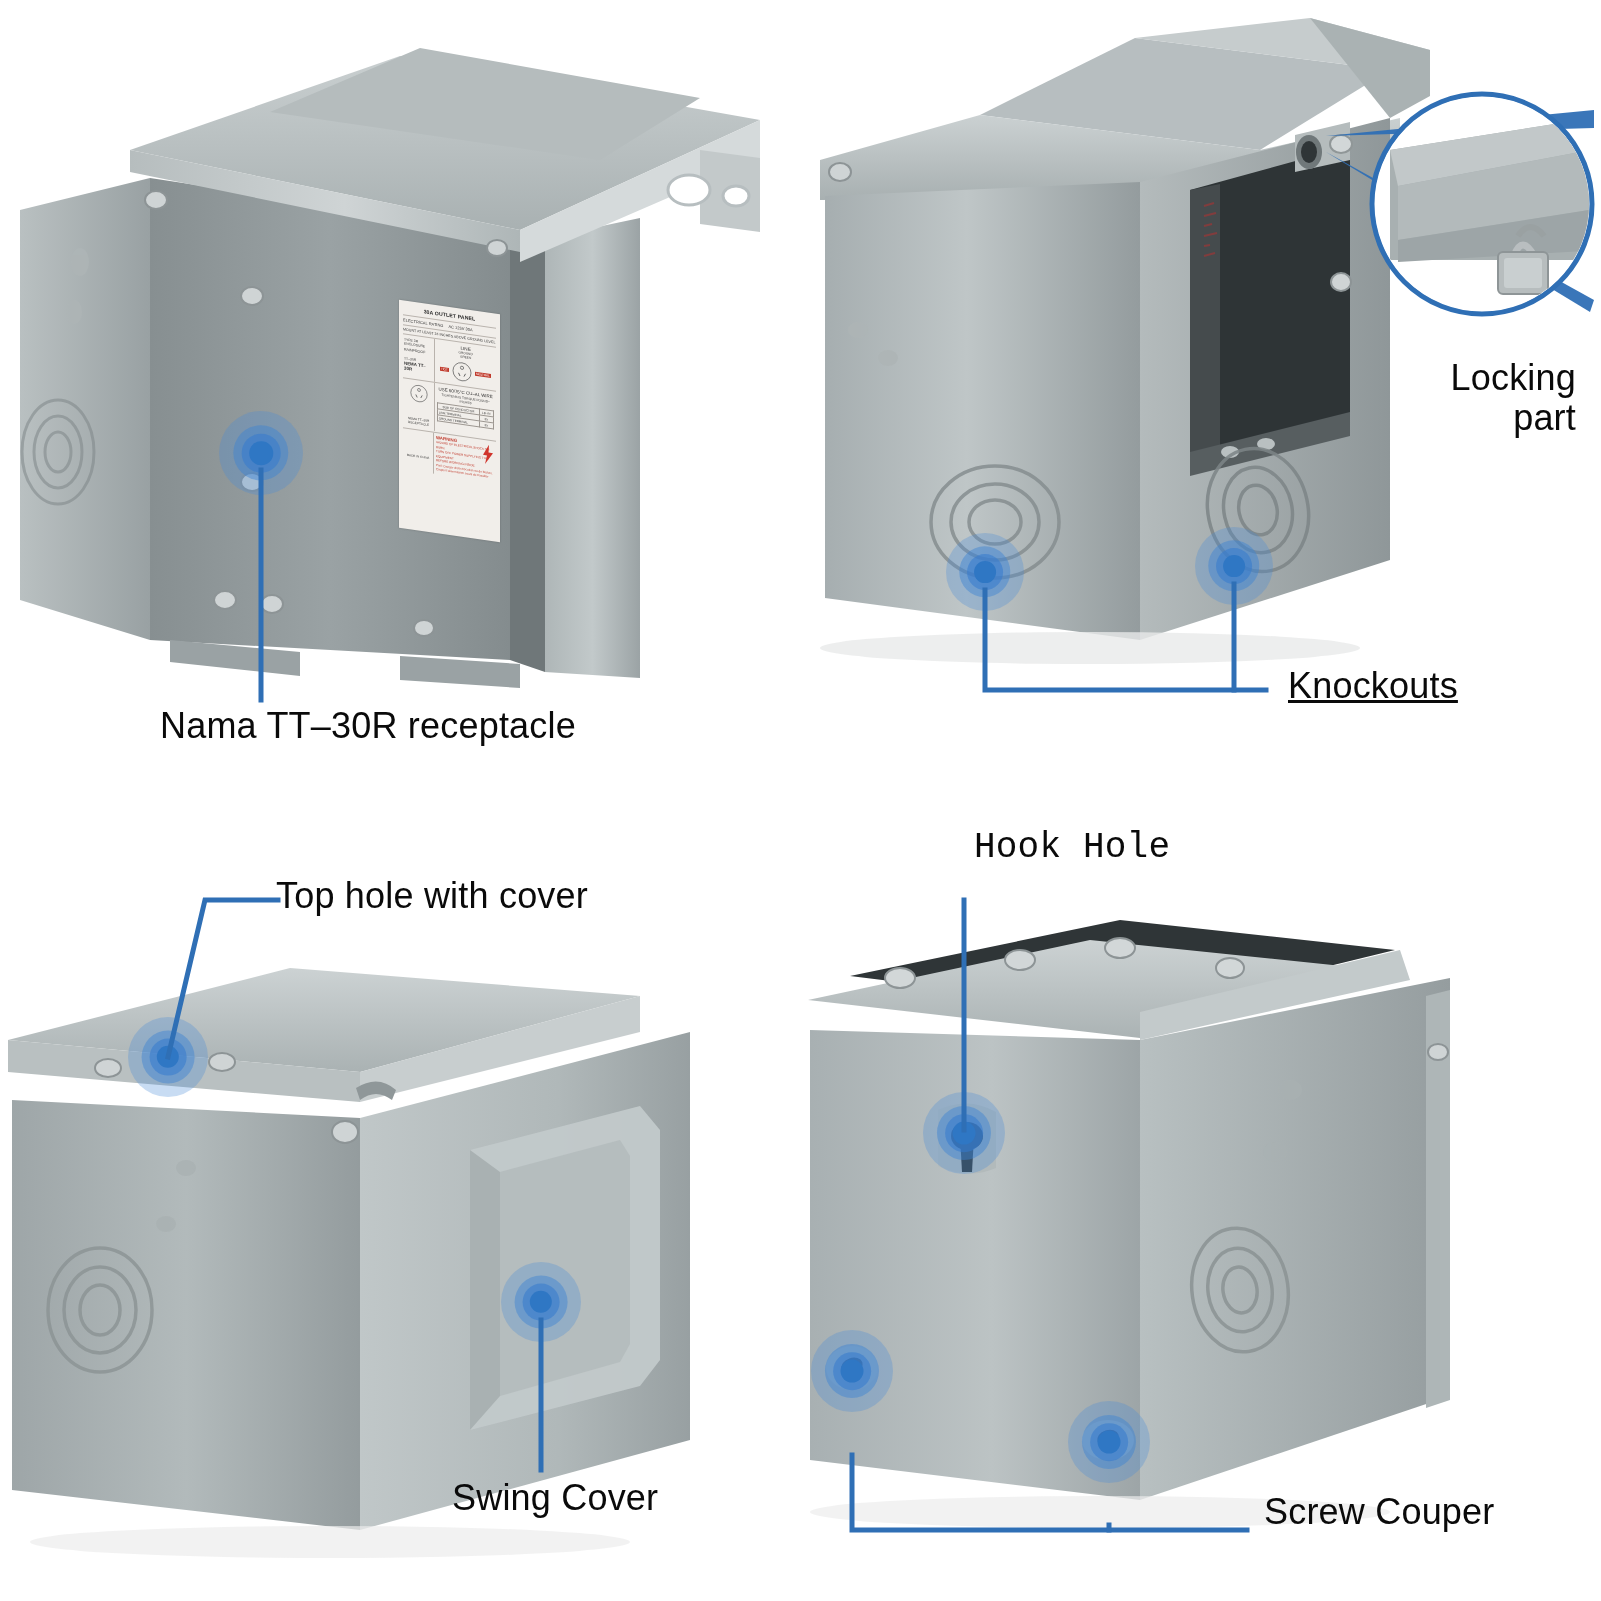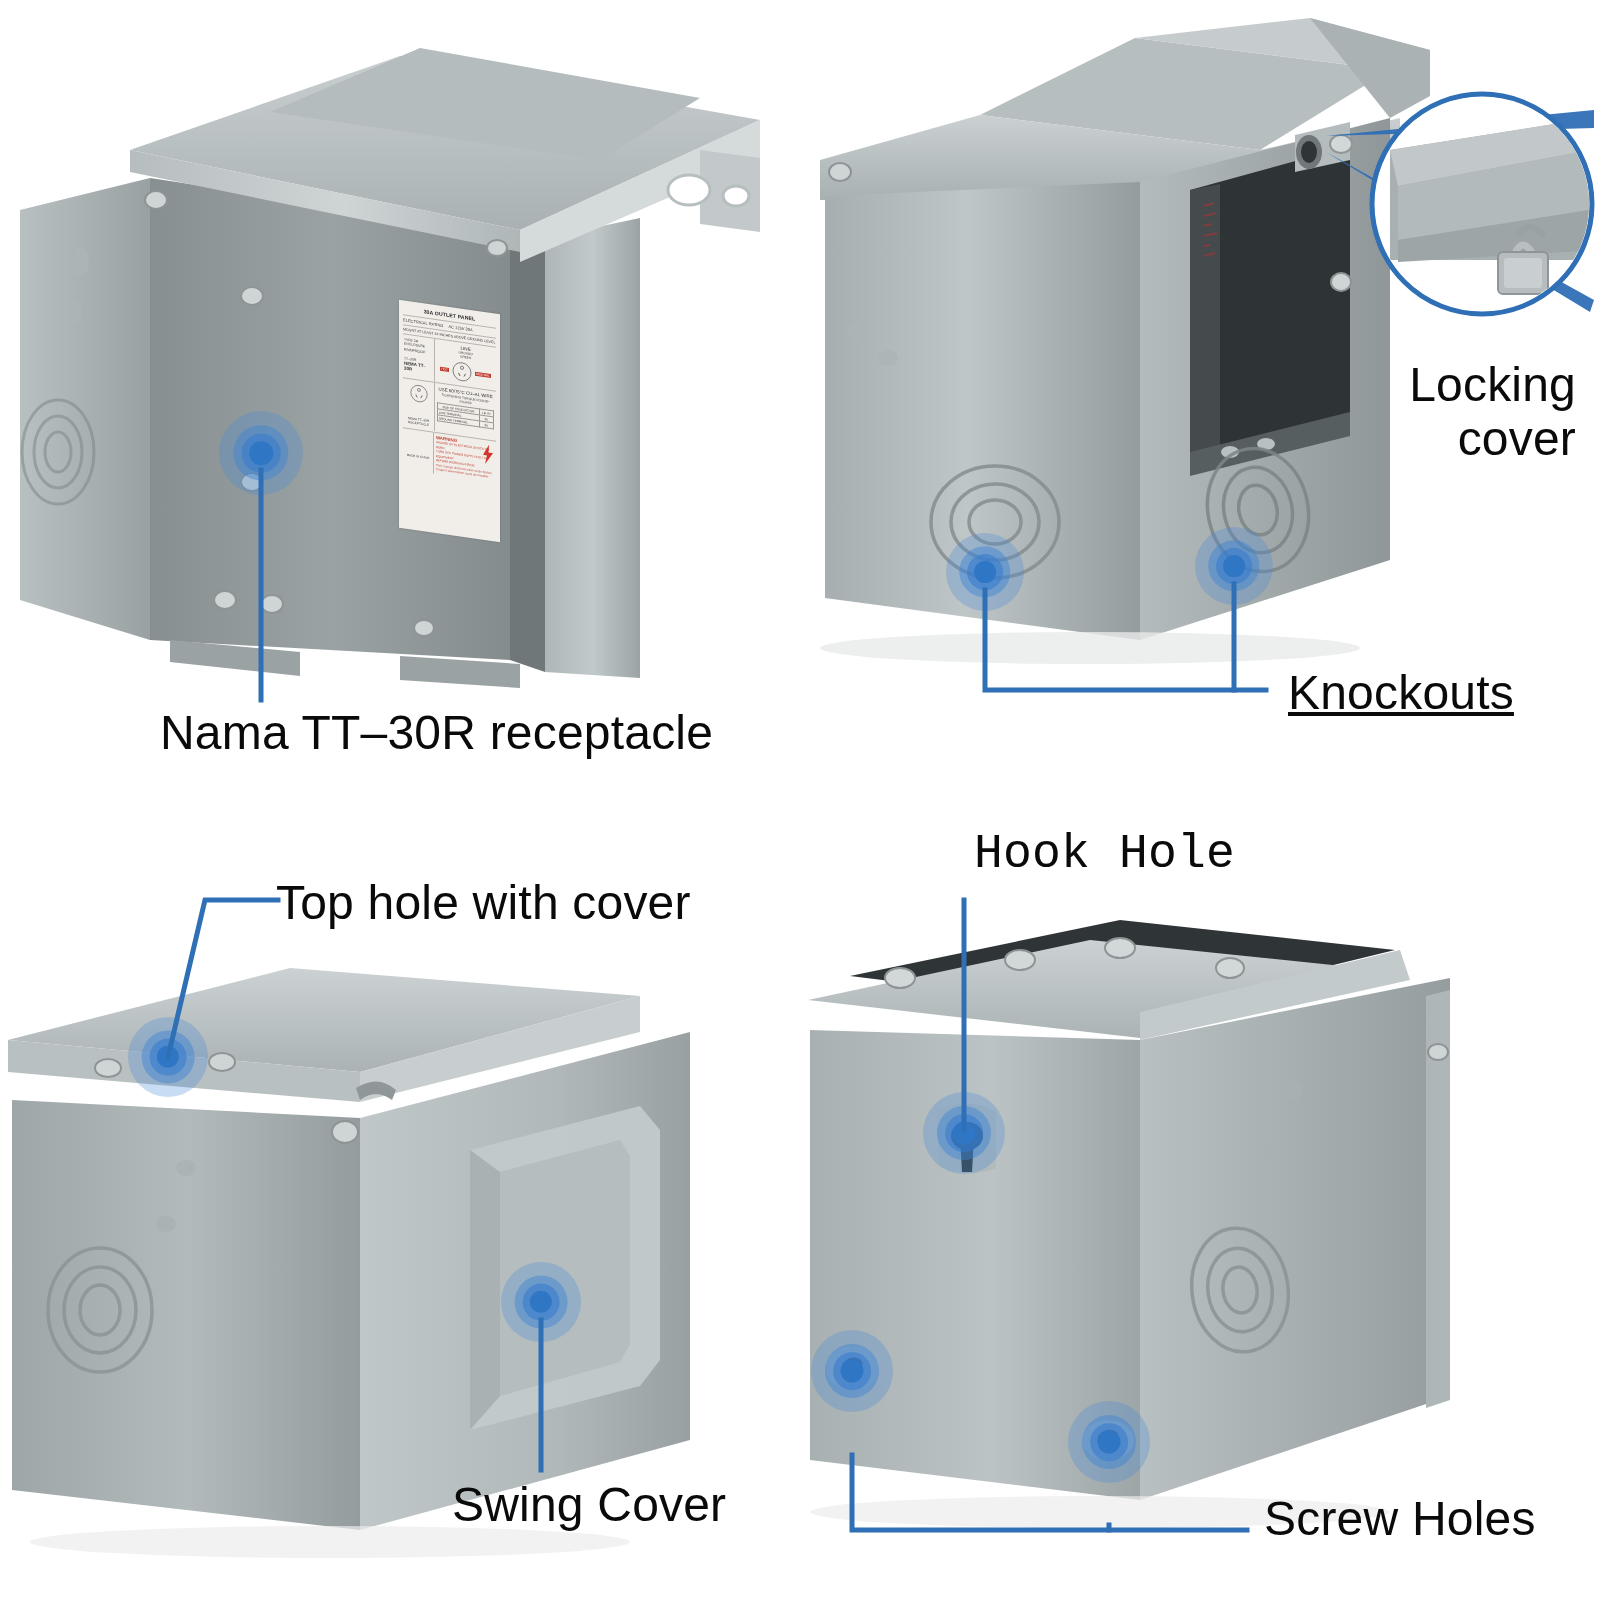--- a/index.html
+++ b/index.html
@@ -1,21 +1,21 @@
 <!DOCTYPE html>
 <html><head>
 <meta charset="utf-8">
 <style>
   html,body{margin:0;padding:0;background:#fff;}
   body{width:1601px;height:1601px;font-family:"Liberation Sans",sans-serif;overflow:hidden;}
   #stage{position:relative;width:1601px;height:1601px;background:#ffffff;}
 
   .quad{position:absolute;}
   .label{position:absolute;color:#0a0a0a;font-family:"Liberation Sans",sans-serif;
-         font-size:48px;font-weight:400;letter-spacing:.2px;white-space:nowrap;line-height:1.12;}
+         font-size:36px;font-weight:400;letter-spacing:.2px;white-space:nowrap;line-height:1.12;}
   .label.two{white-space:normal;text-align:right;}
 
   svg.lay{position:absolute;left:0;top:0;width:1601px;height:1601px;overflow:visible;pointer-events:none;}
 
   
   .mk{position:absolute;transform:translate(-50%,-50%);pointer-events:none;}
   .mk i{position:absolute;left:50%;top:50%;transform:translate(-50%,-50%);border-radius:50%;display:block;}
   .mk .r3{width:100%;height:100%;background:rgba(74,140,214,.30);}
   .mk .r2{width:66%;height:66%;background:rgba(60,130,210,.45);}
   .mk .r1{width:46%;height:46%;background:rgba(52,122,206,.55);}
@@ -473,26 +473,26 @@
 
       <path d="M852 1455 L852 1530 L1247 1530"></path>
       <path d="M1109 1525 L1109 1530"></path>
     </g>
   </svg>
 
   <div class="label" style="left:112px;top:706px;margin-left:48px;">Nama TT–30R receptacle</div>
 
   <div class="label two" style="left:1326px;top:358px;width:250px;">
     <div>Locking</div>
-    <div>cover</div>
+    <div>part</div>
   </div>
 
   <div class="label" style="left:1288px;top:666px;text-decoration:underline;">Knockouts</div>
 
   <div class="label" style="left:276px;top:876px;">Top hole with cover</div>
 
   <div class="label" style="left:452px;top:1478px;">Swing Cover</div>
 
   <div class="label" style="left:974px;top:828px;font-family:Liberation Mono, monospace;">Hook Hole</div>
 
-  <div class="label" style="left:1264px;top:1492px;">Screw Holes</div>
+  <div class="label" style="left:1264px;top:1492px;">Screw Couper</div>
 
 </div>
 
 </body></html>

